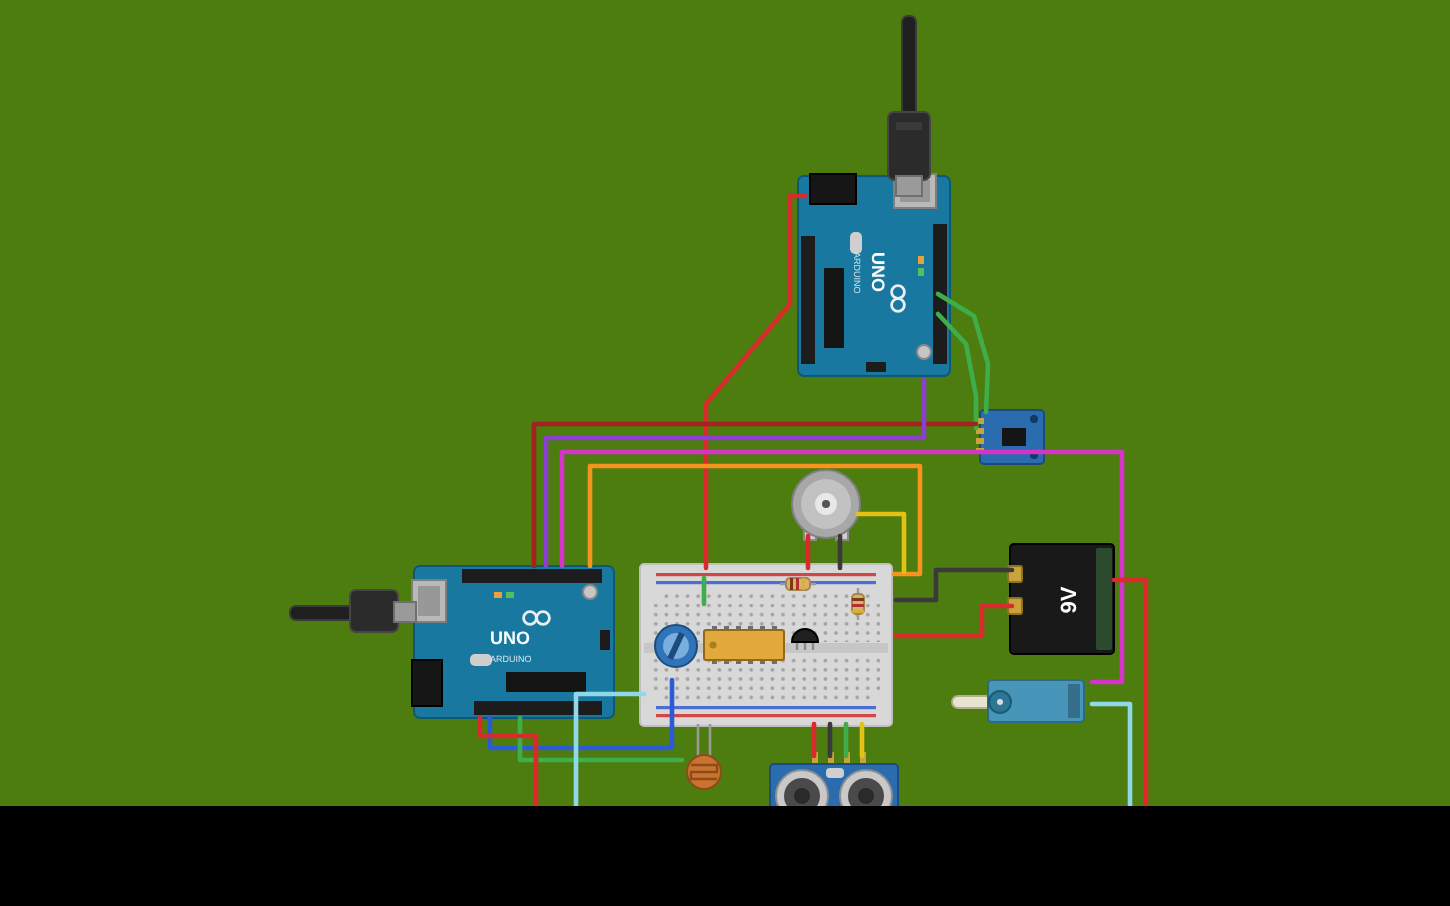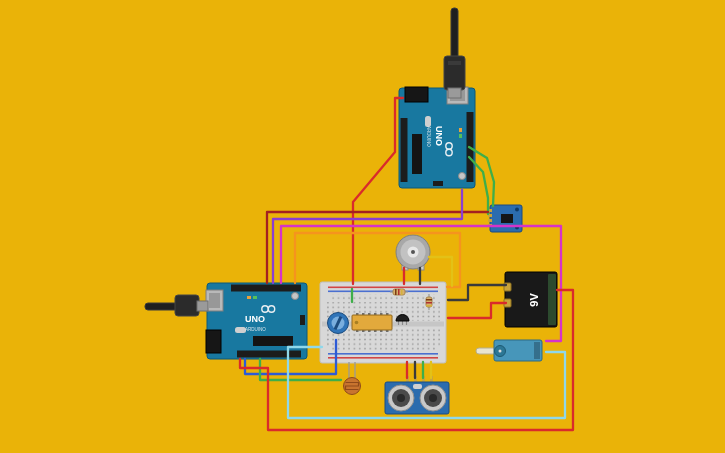--- a/index.html
+++ b/index.html
@@ -1,16 +1,16 @@
 <!DOCTYPE html>
 <html><head>
 <meta charset="utf-8">
 <style>
   html,body{margin:0;padding:0;background:#000;}
-  .canvas{position:relative;width:725px;height:453px;background:#eab308;overflow:hidden;
+  .canvas{position:relative;width:725px;height:403px;background:#4d7c0f;overflow:hidden;
           font-family:"Liberation Sans",sans-serif;}
   svg{position:absolute;left:0;top:0;}
   text{user-select:none;}
 </style>
 </head>
 <body>
 
 <div class="canvas">
   <svg id="circuit-svg" width="725" height="453" viewBox="0 0 725 453">
     <defs>

